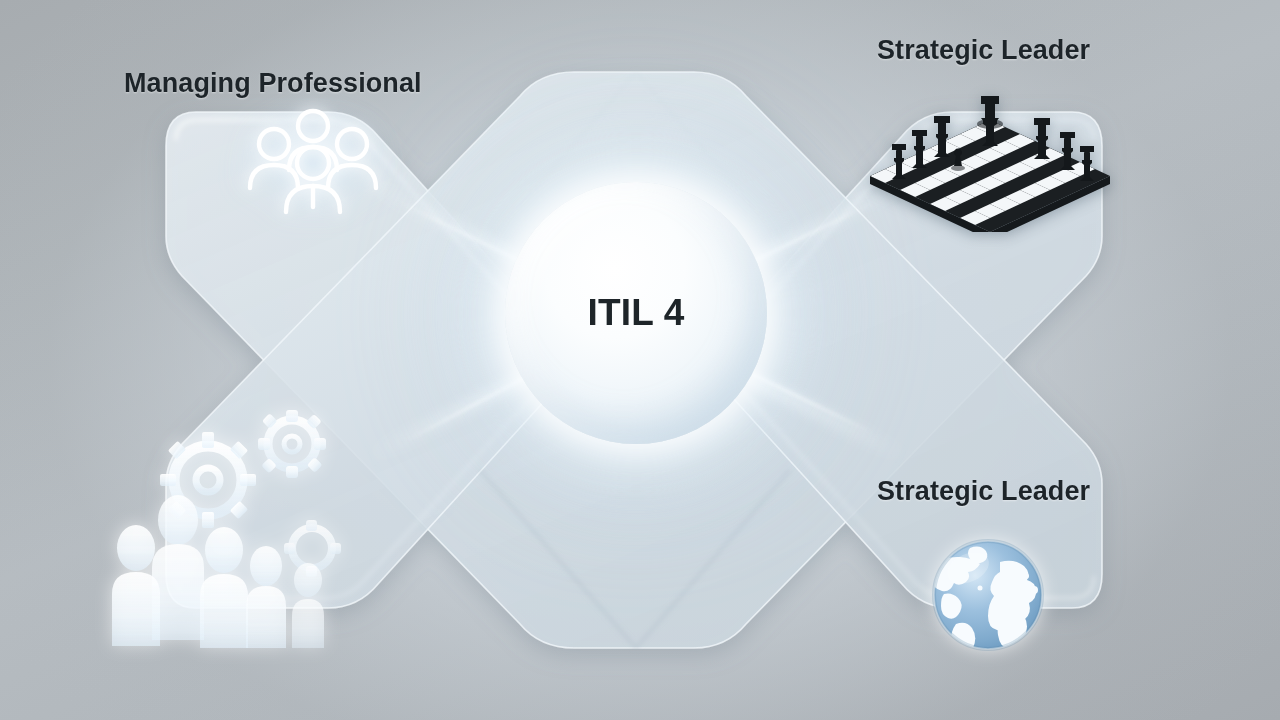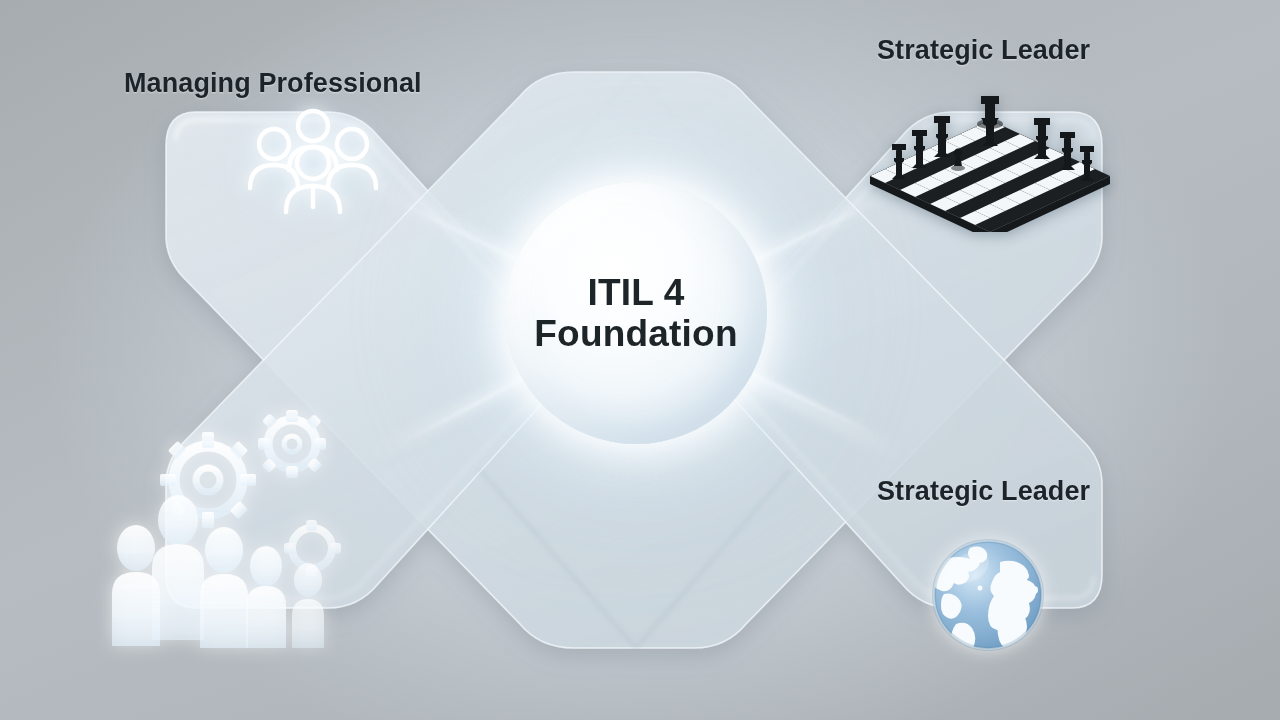--- a/index.html
+++ b/index.html
@@ -237,21 +237,20 @@
   <div class="streak s-br"></div>
   <div class="streak-sharp s-tl"></div>
   <div class="streak-sharp s-tr"></div>
   <div class="streak-sharp s-bl"></div>
   <div class="streak-sharp s-br"></div>
 
   <div id="core-glow"></div>
   <div id="core">
     <div id="core-label">
       <span class="ln1">ITIL 4</span>
-      <span class="ln2">Foundation</span>
     </div>
   </div>
 
   <div class="q-label" id="label-mp">Managing Professional</div>
 
   <div class="q-icon glow-soft" id="icon-people-outline">
     <svg viewBox="0 0 150 110" width="150" height="110" aria-hidden="true">
       <g fill="none" stroke="#ffffff" stroke-width="4.4" stroke-linecap="round" stroke-linejoin="round">
 
         <circle cx="75" cy="18" r="15"></circle>

